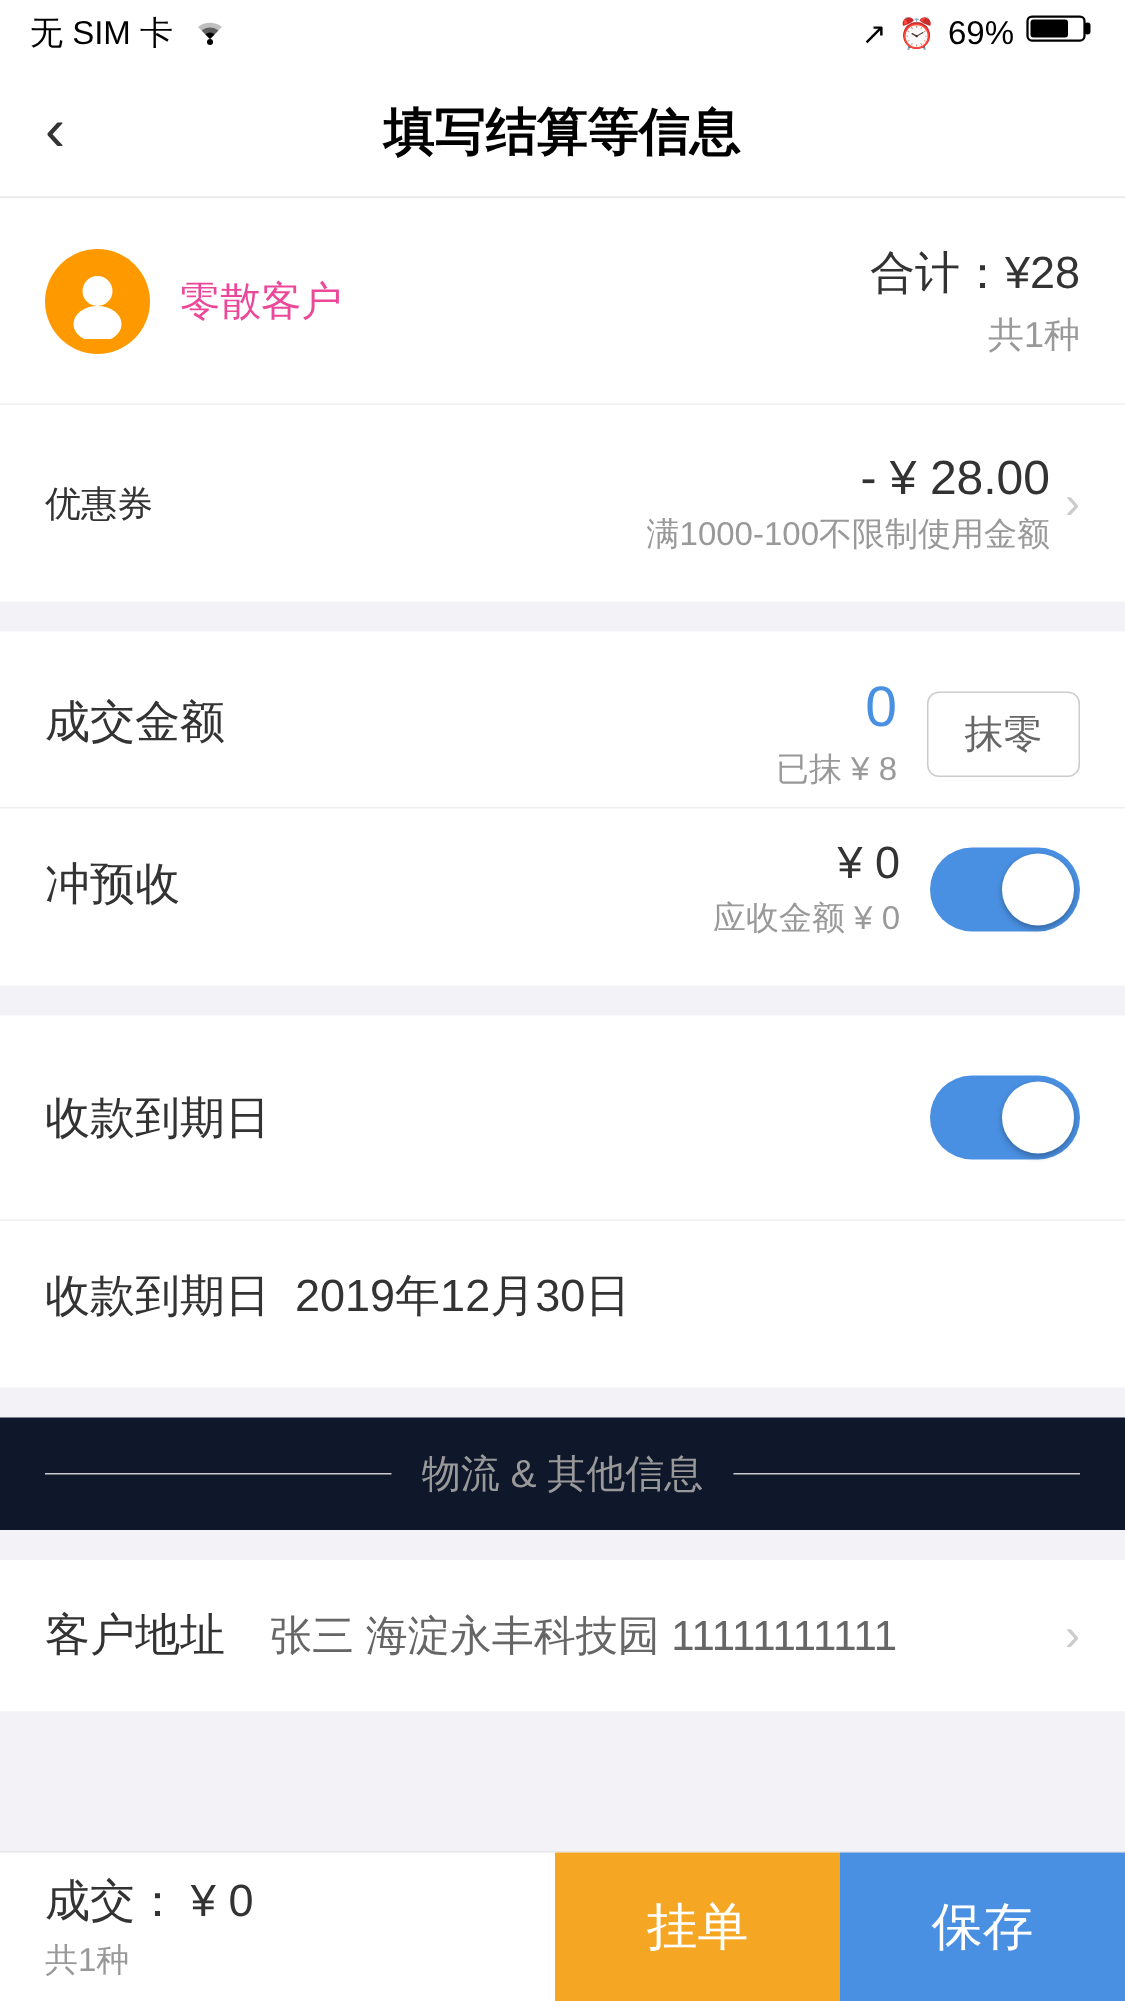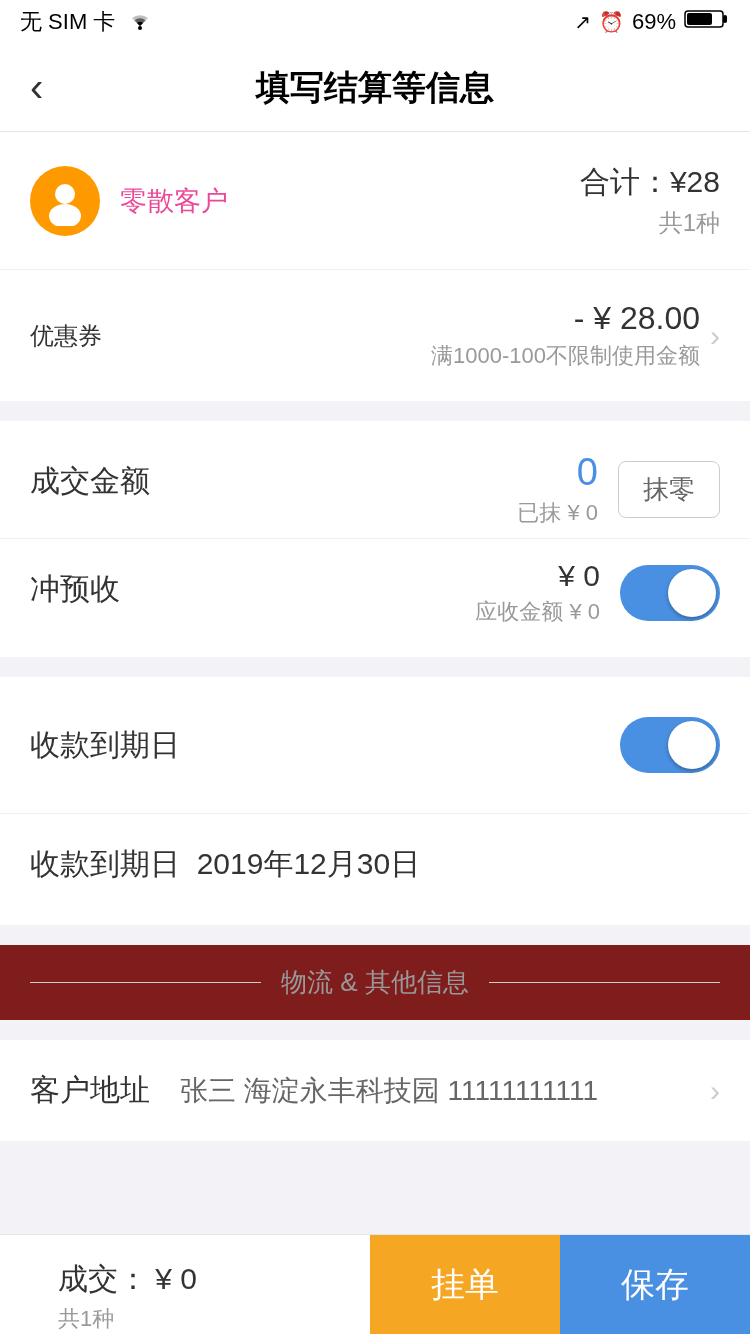--- a/index.html
+++ b/index.html
@@ -243,21 +243,21 @@
       border-top: 1px solid #f0f0f0;
       padding-top: 30px;
     }
     .due-label {
       font-size: 30px;
       color: #333;
     }
 
     
     .logistics-section {
-      background: #7f1d1d;
+      background: #0f172a;
       text-align: center;
       padding: 20px 0;
     }
     .logistics-divider {
       display: flex;
       align-items: center;
       gap: 20px;
       padding: 0 30px;
     }
     .divider-line {
@@ -310,23 +310,22 @@
       width: 750px;
       height: 100px;
       display: flex;
       background: #fff;
       border-top: 1px solid #e5e5ea;
     }
     .bottom-summary {
       flex: 1;
       display: flex;
       flex-direction: column;
-      justify-content: flex-end;
+      justify-content: center;
       padding: 0 30px;
-      margin-left: 28px;
     }
     .bottom-deal {
       font-size: 26px;
       color: #333;
     }
     .bottom-deal span {
       font-size: 30px;
       font-weight: 500;
     }
     .bottom-count {
@@ -409,21 +408,21 @@
     </div>
   </div>
 </div>
 
 <div class="section">
   <div class="deal-row">
     <span class="deal-label">成交金额</span>
     <div class="deal-right">
       <div class="deal-amount-col">
         <div class="deal-amount">0</div>
-        <div class="deal-already">已抹  ¥ 0</div>
+        <div class="deal-already">已抹  ¥ 8</div>
       </div>
       <button class="round-btn">抹零</button>
     </div>
   </div>
 
   <div class="prepay-row">
     <span class="prepay-label">冲预收</span>
     <div class="prepay-right">
       <div class="prepay-value-col">
         <div class="prepay-amount">¥ 0</div>

